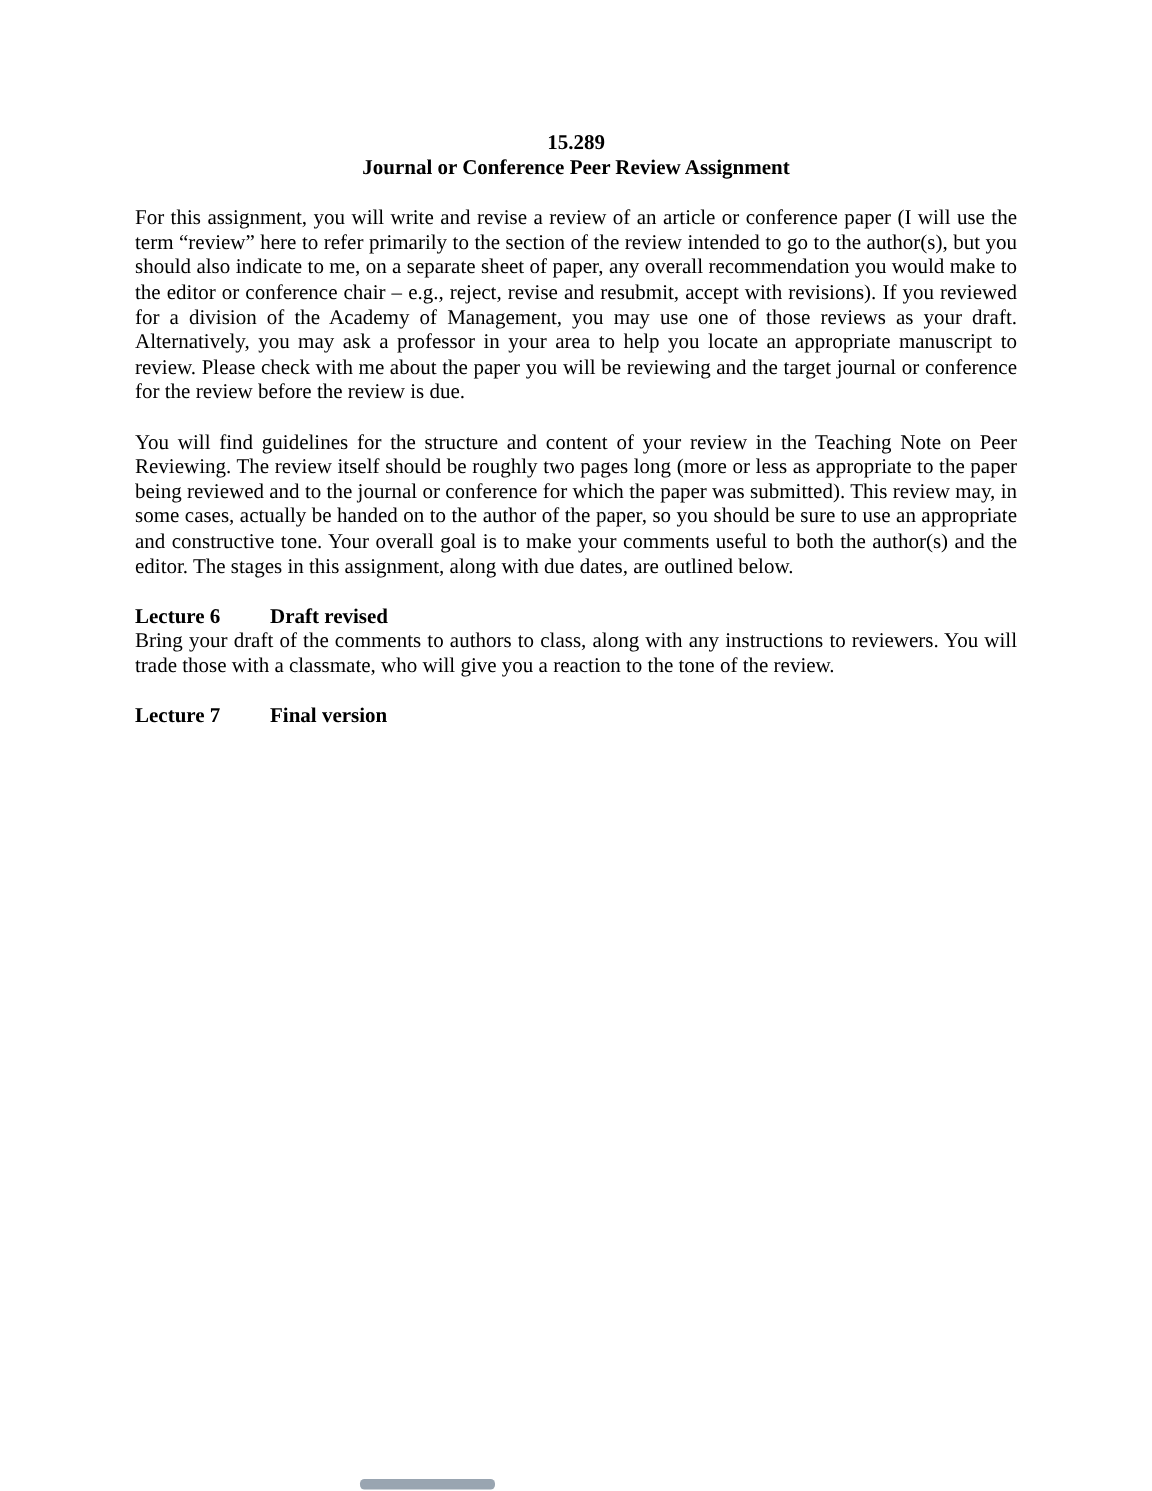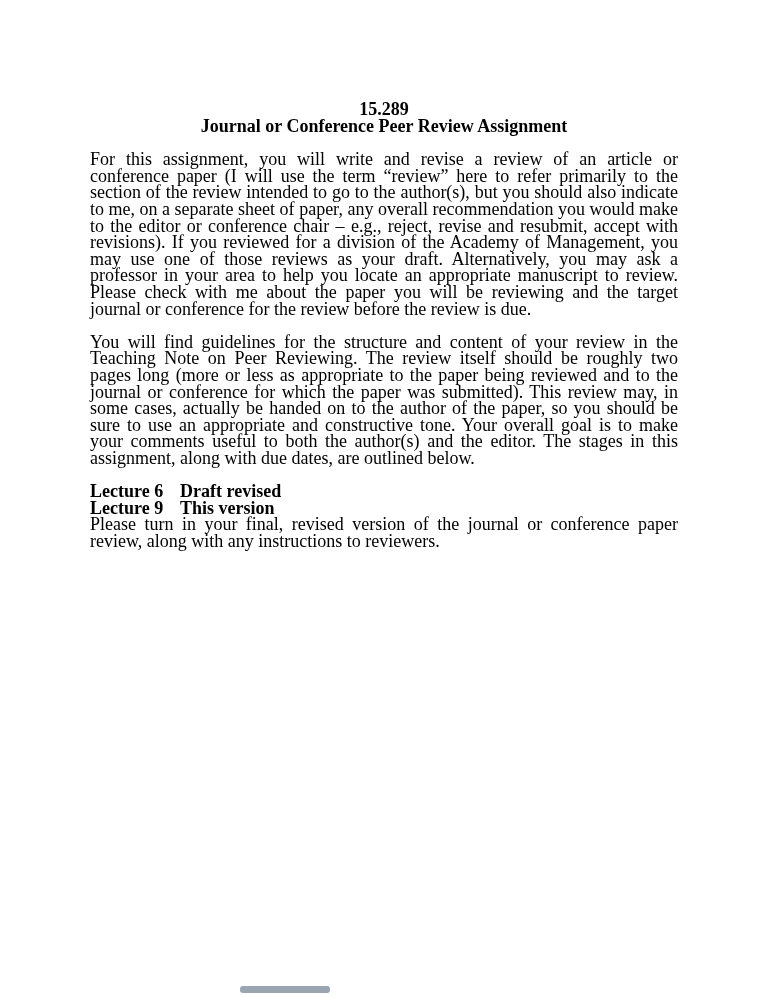--- a/index.html
+++ b/index.html
@@ -12,23 +12,23 @@
       width: 768px;
       height: 994px;
       background: #ffffff;
       overflow: hidden;
       font-family: "Liberation Serif", serif;
       color: #000000;
     }
     .content {
       position: absolute;
       left: 90px;
-      top: 101px;
+      top: 88px;
       width: 588px;
-      font-size: 18px;
+      font-size: 14px;
       line-height: 16.6px;
     }
     .title-block {
       text-align: center;
       font-weight: bold;
       margin-bottom: 17px;
     }
     .title-line {
       display: block;
     }
@@ -73,23 +73,23 @@
     </div>
 
     <p class="body-para">For this assignment, you will write and revise a review of an article or conference paper (I will use the term “review” here to refer primarily to the section of the review intended to go to the author(s), but you should also indicate to me, on a separate sheet of paper, any overall recommendation you would make to the editor or conference chair – e.g., reject, revise and resubmit, accept with revisions).  If you reviewed for a division of the Academy of Management, you may use one of those reviews as your draft.  Alternatively, you may ask a professor in your area to help you locate an appropriate manuscript to review.  Please check with me about the paper you will be reviewing and the target journal or conference for the review before the review is due.</p>
 
     <p class="body-para">You will find guidelines for the structure and content of your review in the Teaching Note on Peer Reviewing.  The review itself should be roughly two pages long (more or less as appropriate to the paper being reviewed and to the journal or conference for which the paper was submitted). This review may, in some cases, actually be handed on to the author of the paper, so you should be sure to use an appropriate and constructive tone.  Your overall goal is to make your comments useful to both the author(s) and the editor.  The stages in this assignment, along with due dates, are outlined below.</p>
 
     <div class="section-heading">
       <span class="lecture-label">Lecture 6</span>
       <span class="version-label">Draft revised</span>
     </div>
+    <p class="section-body">Bring your draft of the comments to authors to class, along with any instructions to reviewers. You will trade those with a classmate, who will give you a reaction to the tone of the review.</p>
 
     <div class="section-heading">
-      <span class="lecture-label">Lecture 9</span>
-      <span class="version-label">This version</span>
+      <span class="lecture-label">Lecture 7</span>
+      <span class="version-label">Final version</span>
     </div>
-    <p class="section-body">Please turn in your final, revised version of the journal or conference paper review, along with any instructions to reviewers.</p>
 
   </div>
 
   <div class="scroll-thumb"></div>
 </div>
 
 </body></html>

